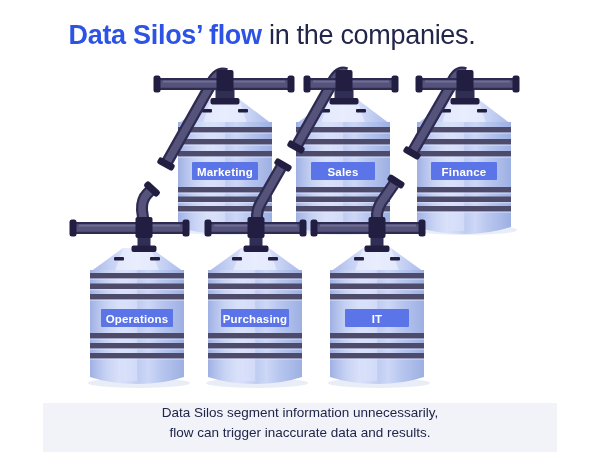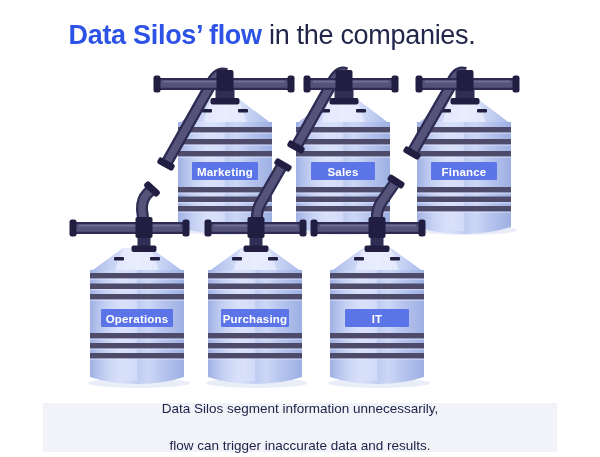--- a/index.html
+++ b/index.html
@@ -3,21 +3,21 @@
 <meta charset="utf-8">
 <style>
   html,body{margin:0;padding:0;background:#ffffff;}
   .page{position:relative;width:600px;height:457px;background:#ffffff;overflow:hidden;
         font-family:"Liberation Sans",sans-serif;}
   .title{position:absolute;top:20px;left:0;width:544px;text-align:center;
          font-size:27px;letter-spacing:-0.3px;color:#22264a;white-space:pre;}
   .title .accent{color:#2d53e6;font-weight:bold;}
   .footer{position:absolute;left:43px;top:403px;width:514px;height:49px;
           background:#f2f3f9;display:flex;flex-direction:column;align-items:center;
-          justify-content:center;font-size:13.5px;line-height:1.5;color:#20254a;gap:16px;}
+          font-size:13.5px;line-height:1.5;color:#20254a;}
   svg.diagram{position:absolute;left:0;top:0;}
   .pipe-out{stroke:#2e2b52;stroke-width:12;fill:none;}
   .pipe-in{stroke:#56537b;stroke-width:7.5;fill:none;}
   .pipe-hi{stroke:#7d7aa3;stroke-width:2;fill:none;opacity:.65;}
   .cap{fill:#211e42;}
   .conn{fill:#312e55;}
   .junction{fill:#211e42;}
   .tank-label-text{font-family:"Liberation Sans",sans-serif;font-weight:bold;
                    font-size:11.5px;fill:#ffffff;letter-spacing:.2px;}
 </style>

